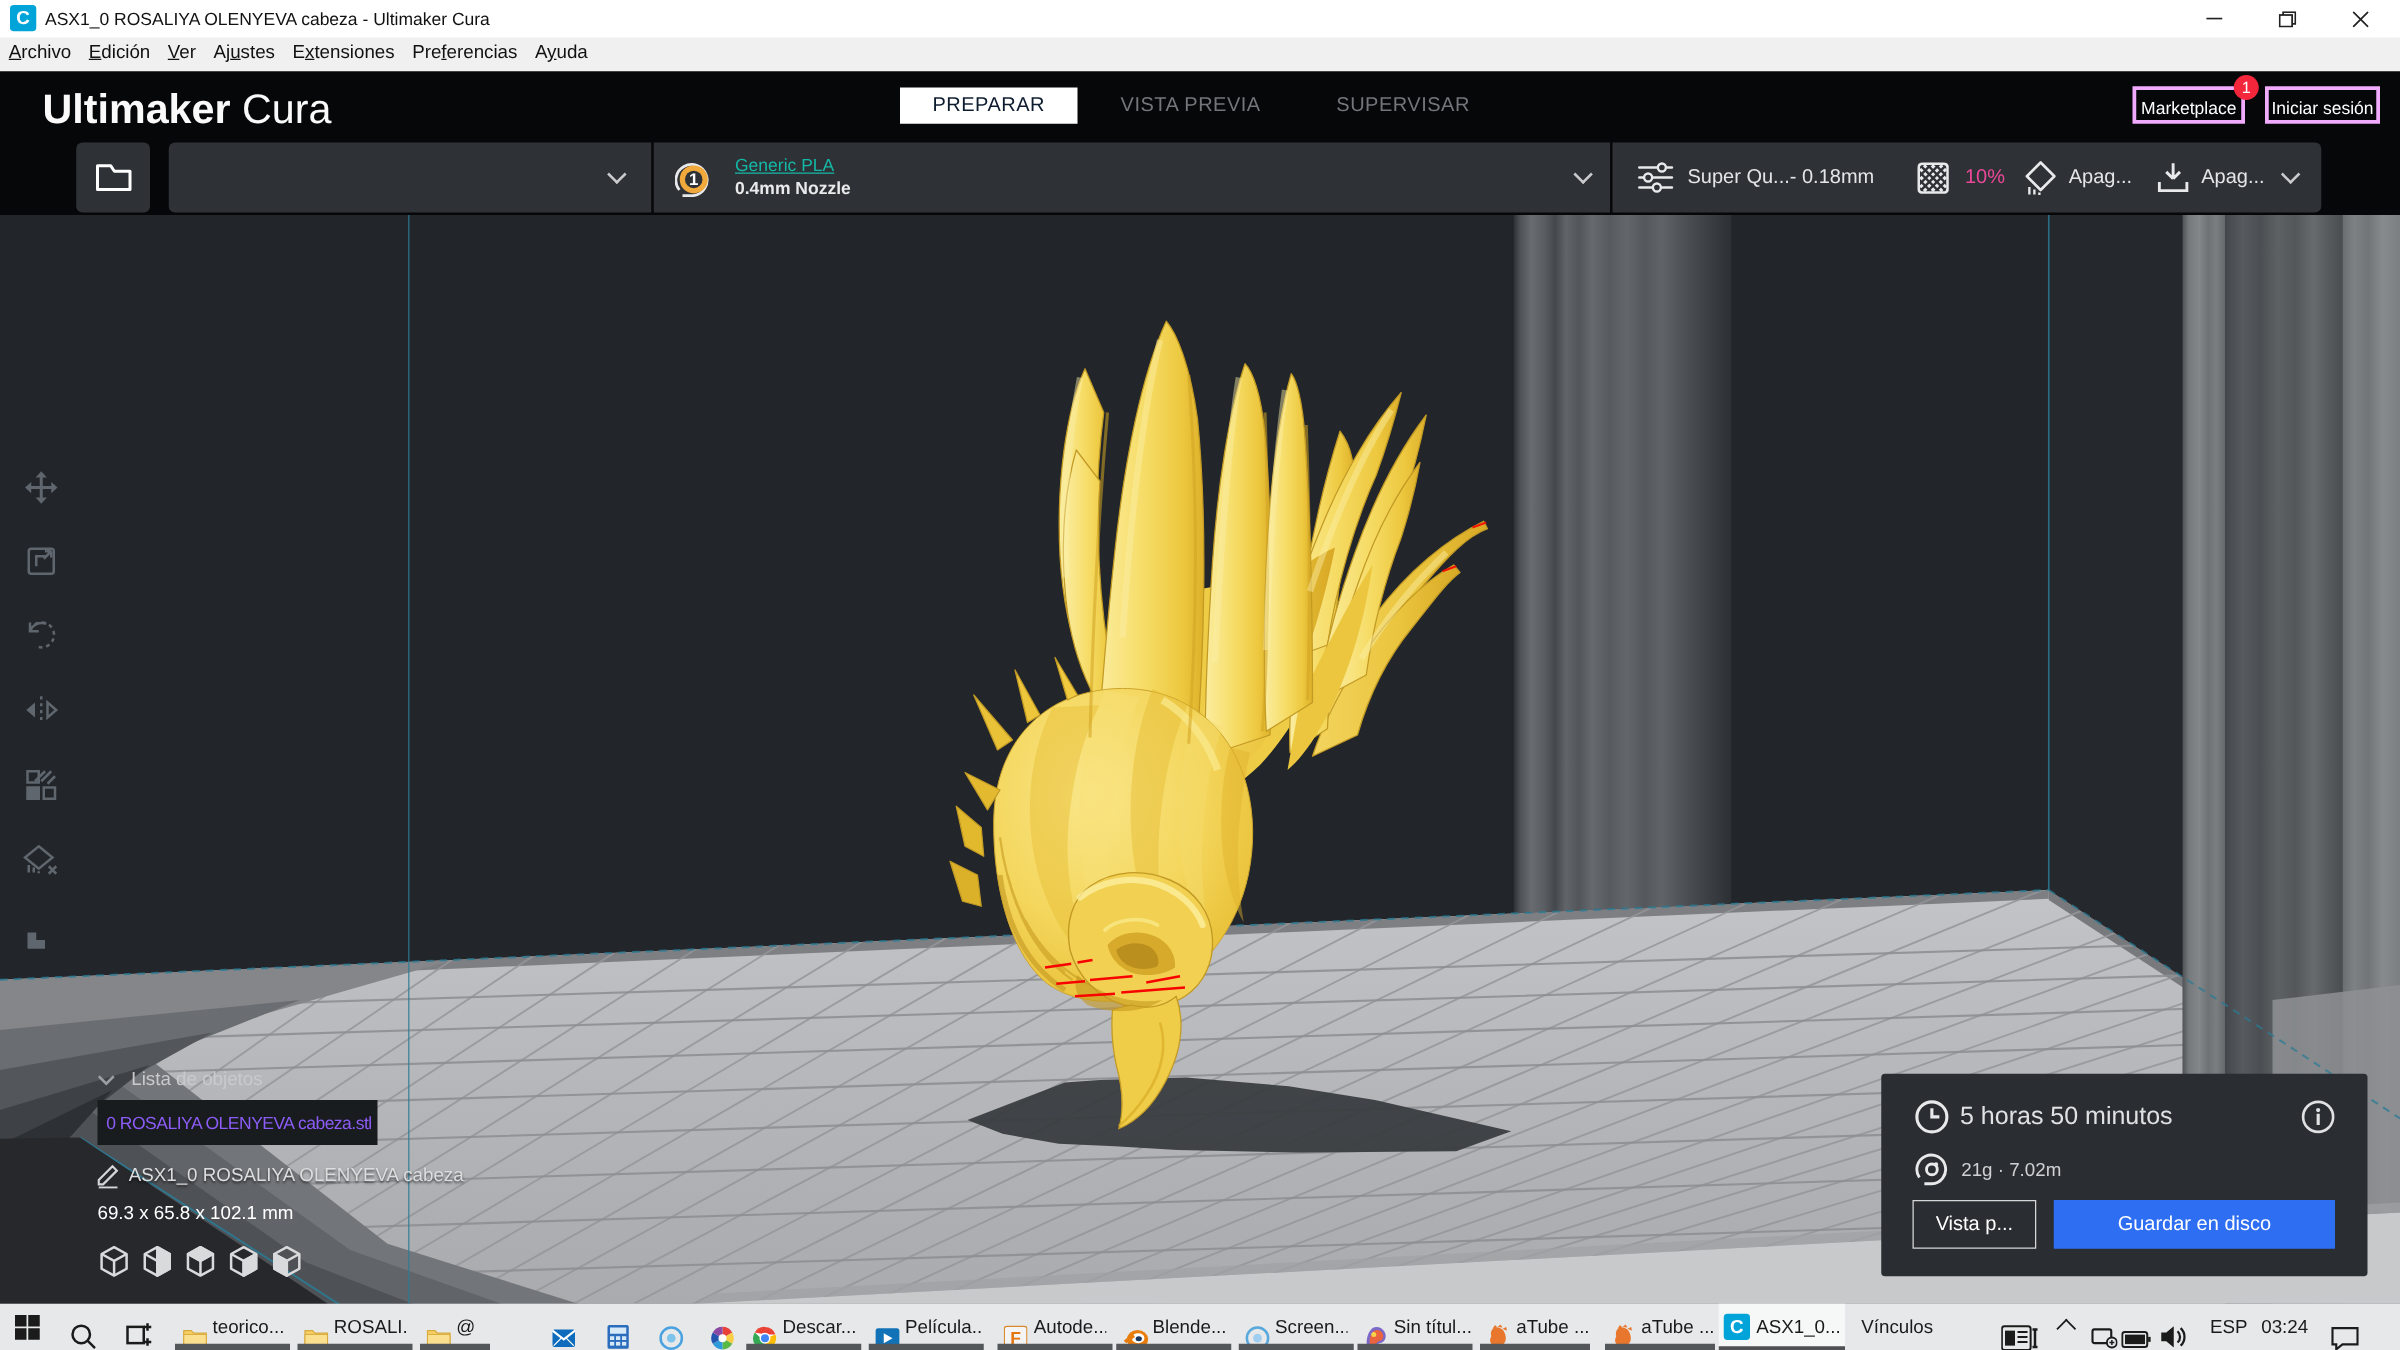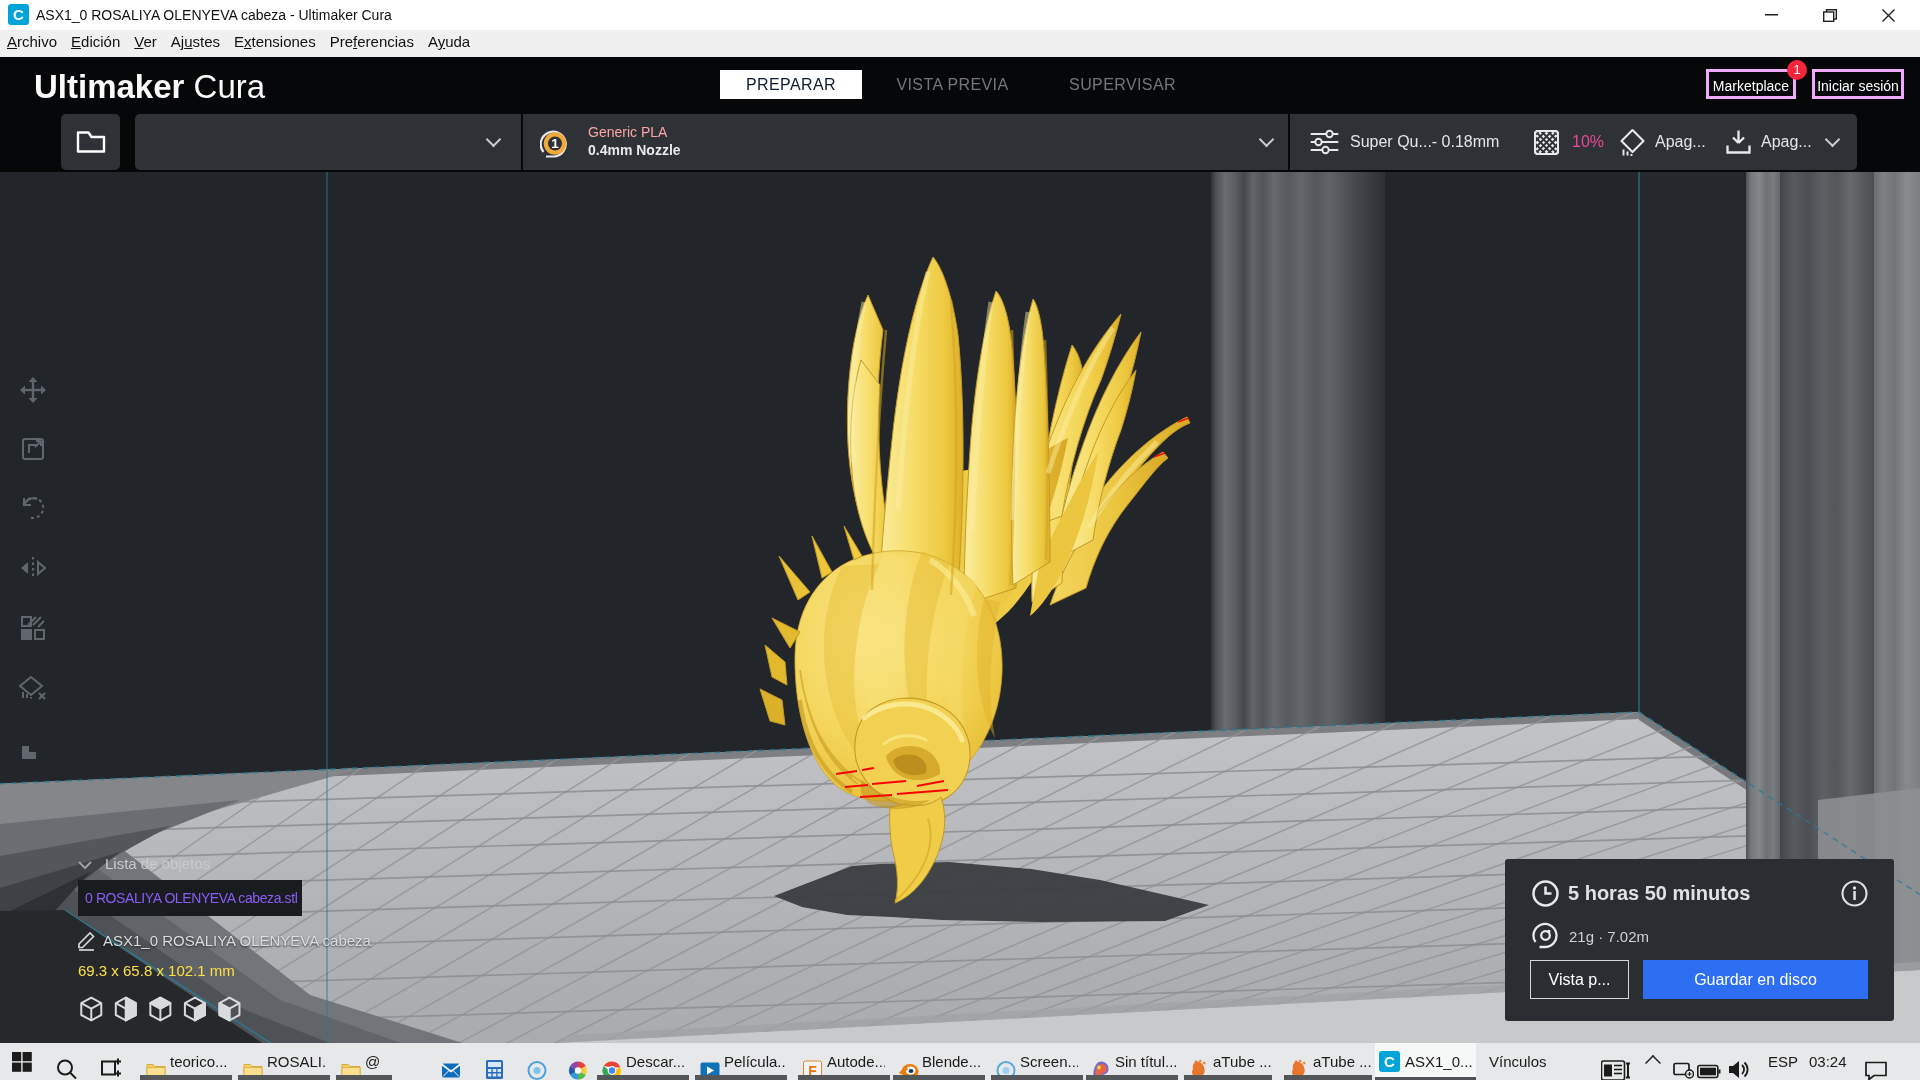--- a/index.html
+++ b/index.html
@@ -26,23 +26,23 @@
   #tb-folder { left:61px; top:57px; width:59px; height:56px; border-radius:5px; }
   #tb-printer { left:135px; top:57px; width:386px; height:56px; border-radius:5px 0 0 5px; }
   #tb-material { left:523px; top:57px; width:765px; height:56px; }
   #tb-settings { left:1290px; top:57px; width:567px; height:56px; border-radius:0 5px 5px 0; }
   #tb-printer .lab { position:absolute; left:25px; top:0; height:56px; line-height:56px; font-size:16px; }
   .chev { position:absolute; width:11px; height:11px; border-left:2px solid #c9cbcd; border-bottom:2px solid #c9cbcd; transform:rotate(-45deg); }
   #viewport { position:absolute; left:0; top:172px; width:1920px; height:871px; background:#22262a; }
   #objlist { position:absolute; left:78px; top:683px; color:#c8cacc; font-size:15px; }
   #objbox { position:absolute; left:78px; top:708px; width:224px; height:36px; background:#191c1f; color:#8b5cf6; font-size:14px; letter-spacing:-0.4px; line-height:36px; padding-left:7px; white-space:nowrap; overflow:hidden; }
   #objname { position:absolute; left:103px; top:760px; color:#dcddde; font-size:15px; white-space:nowrap; text-shadow:0 1px 2px rgba(0,0,0,.6); }
-  #objdims { position:absolute; left:78px; top:790px; color:#fde047; font-size:15px; white-space:nowrap; }
+  #objdims { position:absolute; left:78px; top:790px; color:#ffffff; font-size:15px; white-space:nowrap; }
   #timepanel { position:absolute; left:1505px; top:687px; width:389px; height:162px; background:#2a2e32; border-radius:3px; }
-  #timepanel .big { position:absolute; left:63px; top:23px; font-size:20px; font-weight:bold; color:#dfe1e3; }
+  #timepanel .big { position:absolute; left:63px; top:23px; font-size:20px; font-weight:normal; color:#dfe1e3; }
   #timepanel .small { position:absolute; left:64px; top:69px; font-size:15px; color:#cfd1d3; }
   #btn-vista { position:absolute; left:25px; top:101px; width:99px; height:39px; border:1px solid #d6d7d8; color:#fff; font-size:16px; text-align:center; line-height:37px; }
   #btn-save { position:absolute; left:138px; top:101px; width:225px; height:39px; background:#2e6ef2; color:#fff; font-size:16px; text-align:center; line-height:39px; }
   #taskbar { position:absolute; left:0; top:1043px; width:1920px; height:37px; background:#e7e8e9; font-size:15px; color:#1a1a1a; }
   .tk { position:absolute; top:0; height:37px; }
   .tklab { position:absolute; top:0; height:37px; line-height:37px; font-size:15px; }
   .uline { position:absolute; top:32px; height:5px; background:#53575a; }
 </style>
 </head>
 <body>
@@ -81,21 +81,21 @@
   <div class="tbox" id="tb-printer">
     <div class="chev" style="left:353px; top:20px;"></div>
   </div>
   <div class="tbox" id="tb-material">
     <svg class="abs" style="left:17px;top:15px;" width="30" height="30" viewBox="0 0 30 30">
       <path d="M3.5 23 A 12.5 12.5 0 1 1 15 27.5 L 6 27.5" fill="none" stroke="#e8e9ea" stroke-width="2.2"></path>
       <circle cx="15" cy="14.5" r="11.2" fill="#f2a93c"></circle>
       <circle cx="15" cy="14.5" r="7" fill="#2e3236"></circle>
       <text x="15" y="19.3" font-size="13.5" font-weight="bold" fill="#fff" text-anchor="middle">1</text>
     </svg>
-    <div class="abs" style="left:65px;top:10px;font-size:14px;color:#fca5a5;">Generic PLA</div>
+    <div class="abs" style="left:65px;top:10px;font-size:14px;color:#14b8a6;text-decoration:underline;">Generic PLA</div>
     <div class="abs" style="left:65px;top:28px;font-size:14px;font-weight:bold;color:#e9eaeb;">0.4mm Nozzle</div>
     <div class="chev" style="left:738px; top:20px;"></div>
   </div>
   <div class="tbox" id="tb-settings">
     <svg class="abs" style="left:20px;top:15px;" width="29" height="27" viewBox="0 0 29 27">
       <g stroke="#e8e9ea" stroke-width="2.1" stroke-linecap="round">
         <line x1="1.5" y1="5" x2="27.5" y2="5"></line>
           <line x1="1.5" y1="13" x2="27.5" y2="13"></line>
           <line x1="1.5" y1="21" x2="27.5" y2="21"></line>
       </g>

